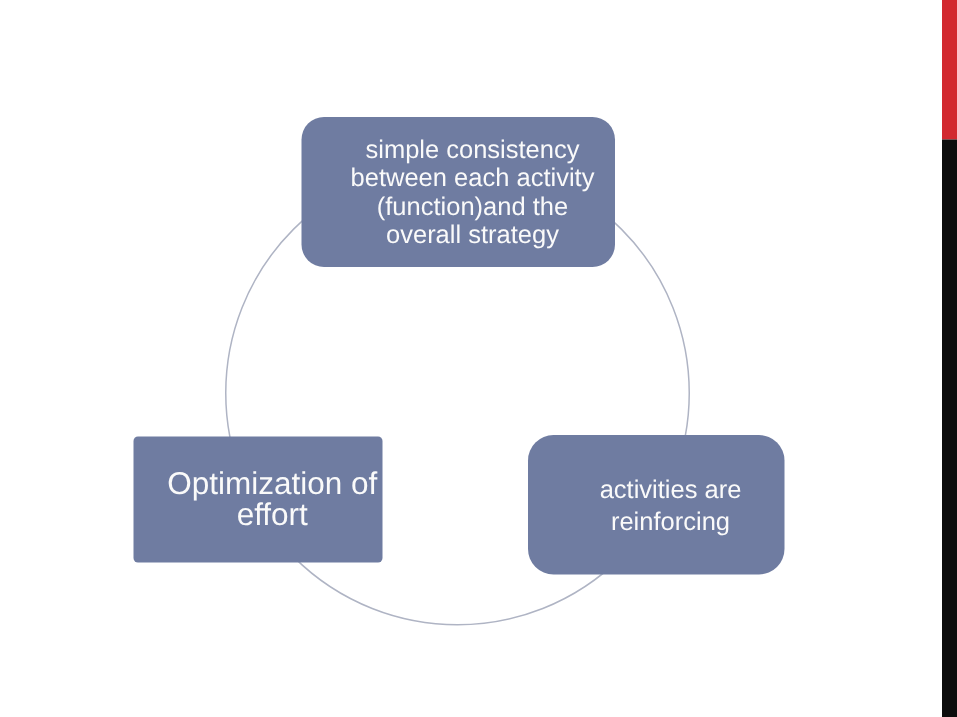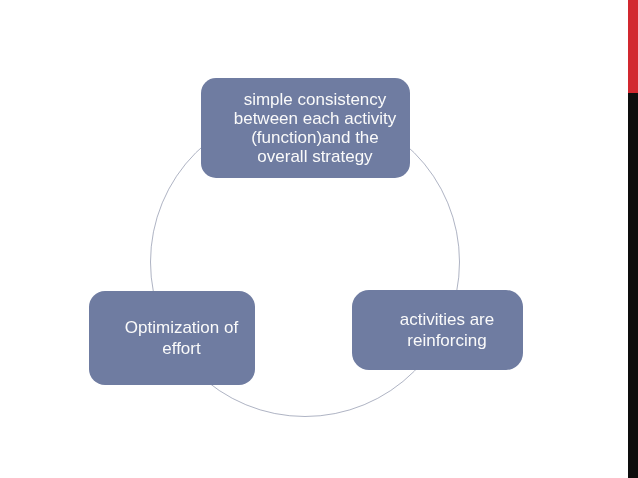--- a/index.html
+++ b/index.html
@@ -73,30 +73,30 @@
     width: 209px;
     height: 100px;
     border-radius: 15px;
     font-size: 17px;
     line-height: 19px;
   }
   .node-bottom-left {
     left: 89px;
     top: 291px;
     width: 166px;
-    height: 94px;
-    border-radius: 16px;
-    font-size: 17px;
+    height: 84px;
+    border-radius: 3px;
+    font-size: 21px;
     line-height: 21px;
   }
   .node-bottom-right {
     left: 352px;
     top: 290px;
     width: 171px;
-    height: 80px;
+    height: 93px;
     border-radius: 17px;
     font-size: 17px;
     line-height: 21px;
   }
 </style>
 </head>
 <body>
 
 <div class="slide">
 

